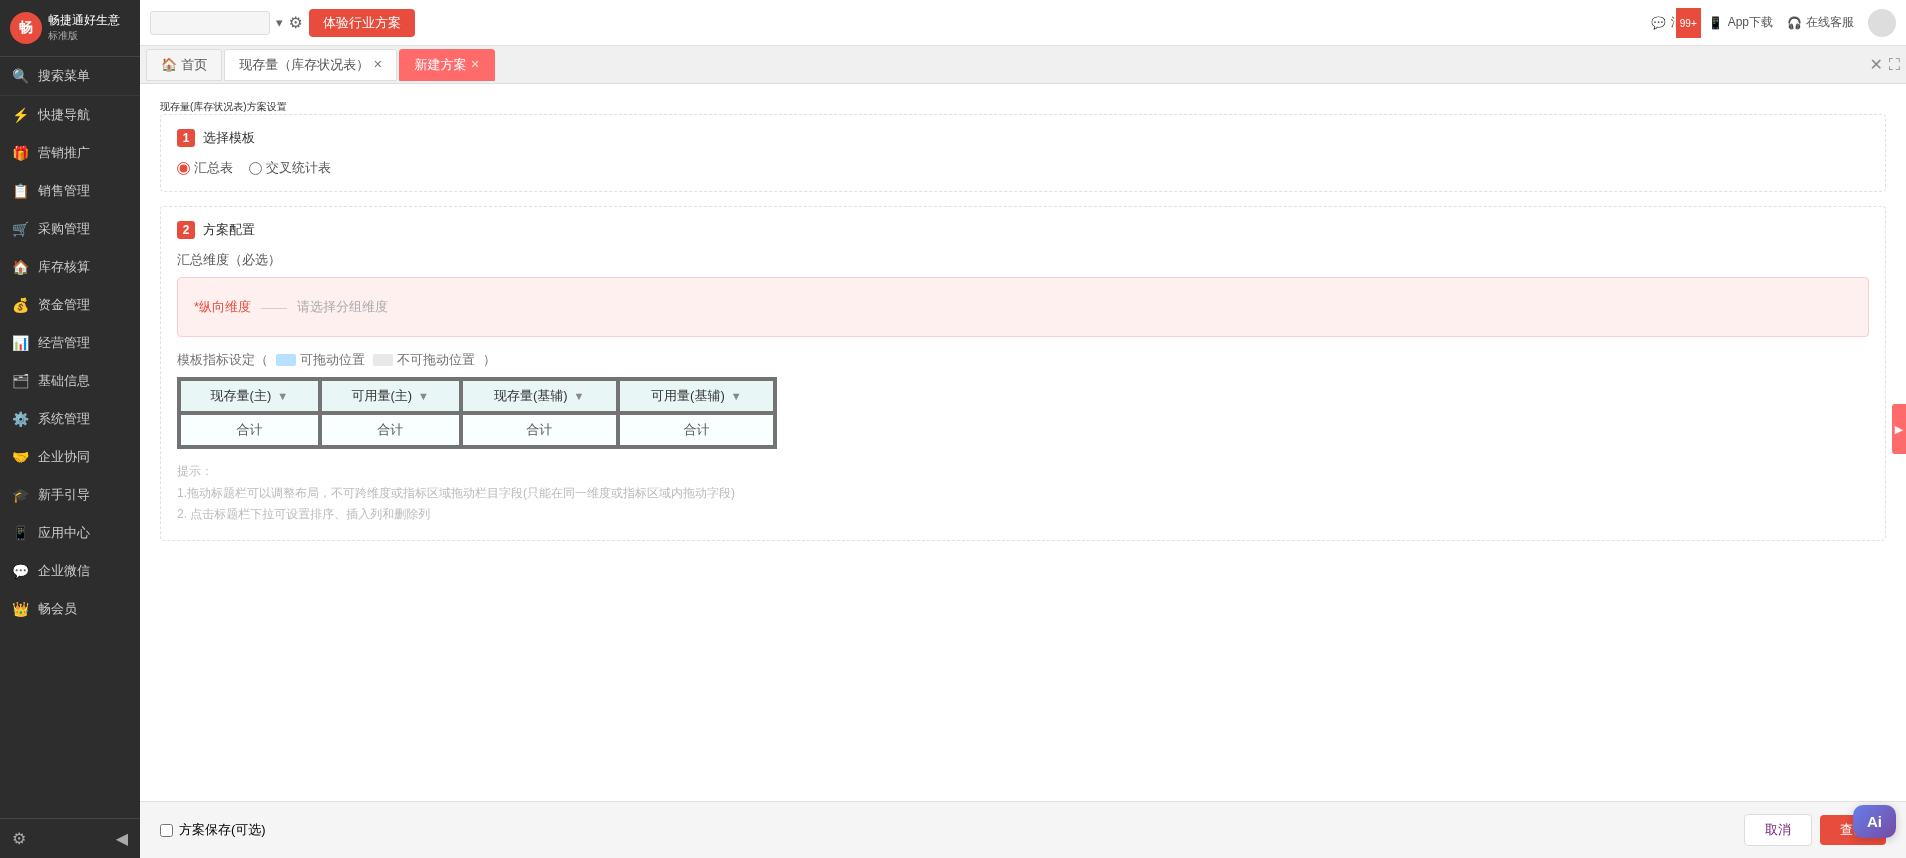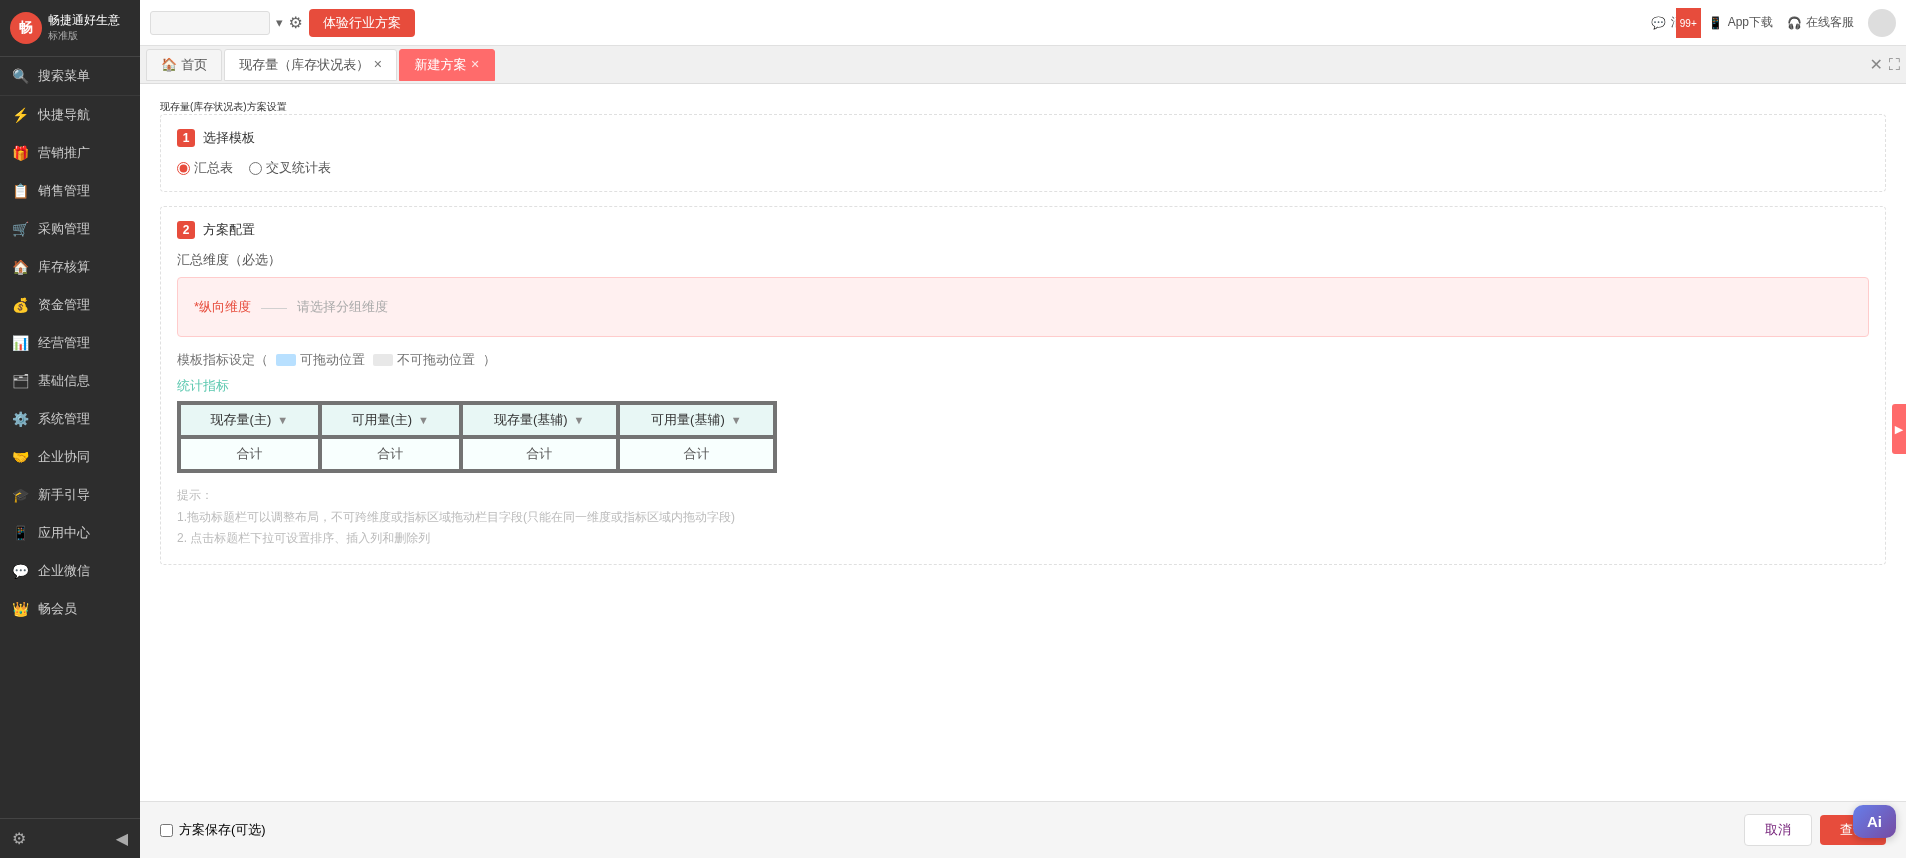--- a/index.html
+++ b/index.html
@@ -495,21 +495,20 @@
             <span class="legend-box"></span>
             <span>可拖动位置</span>
           </span>
           <span class="legend-draggable">
             <span class="legend-box-disabled"></span>
             <span>不可拖动位置</span>
           </span>
           <span>）</span>
         </div>
 
-        <div class="stats-title">统计指标</div>
         <table class="stats-table">
           <thead>
             <tr>
               <th>
                 <div class="col-header">
                   <span>现存量(主)</span>
                   <span class="dropdown-arrow">▼</span>
                 </div>
               </th>
               <th>

